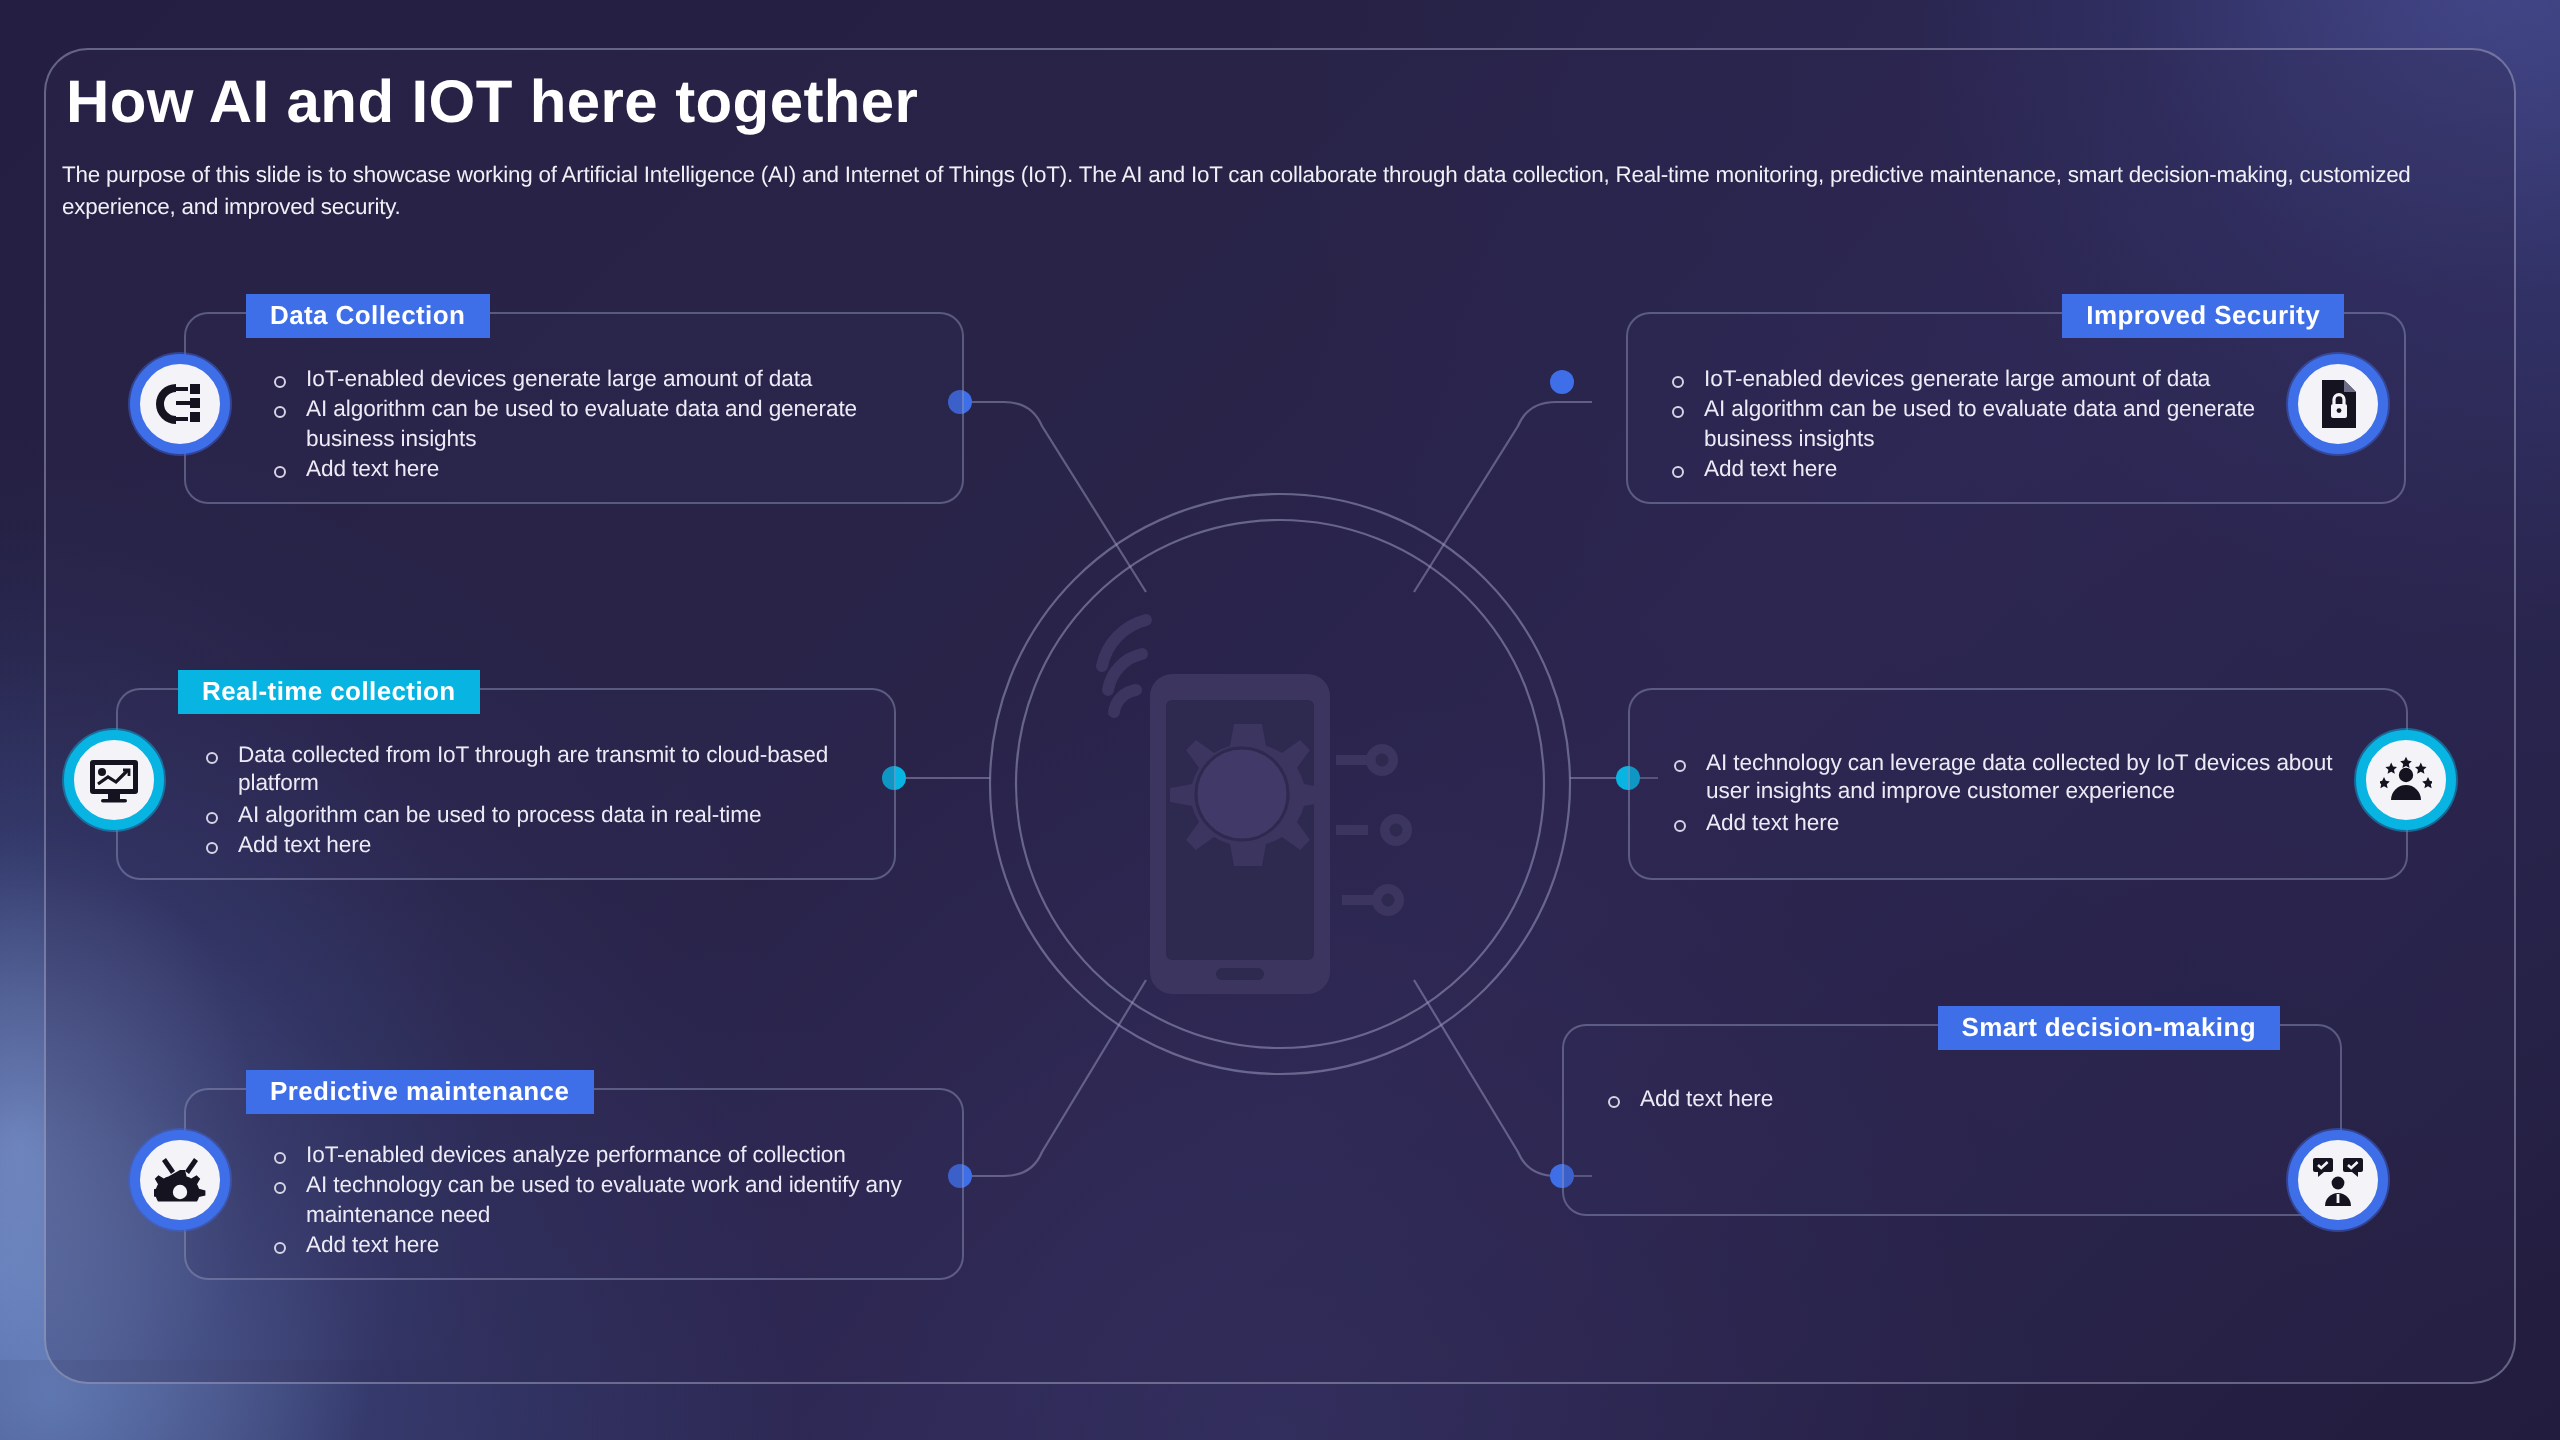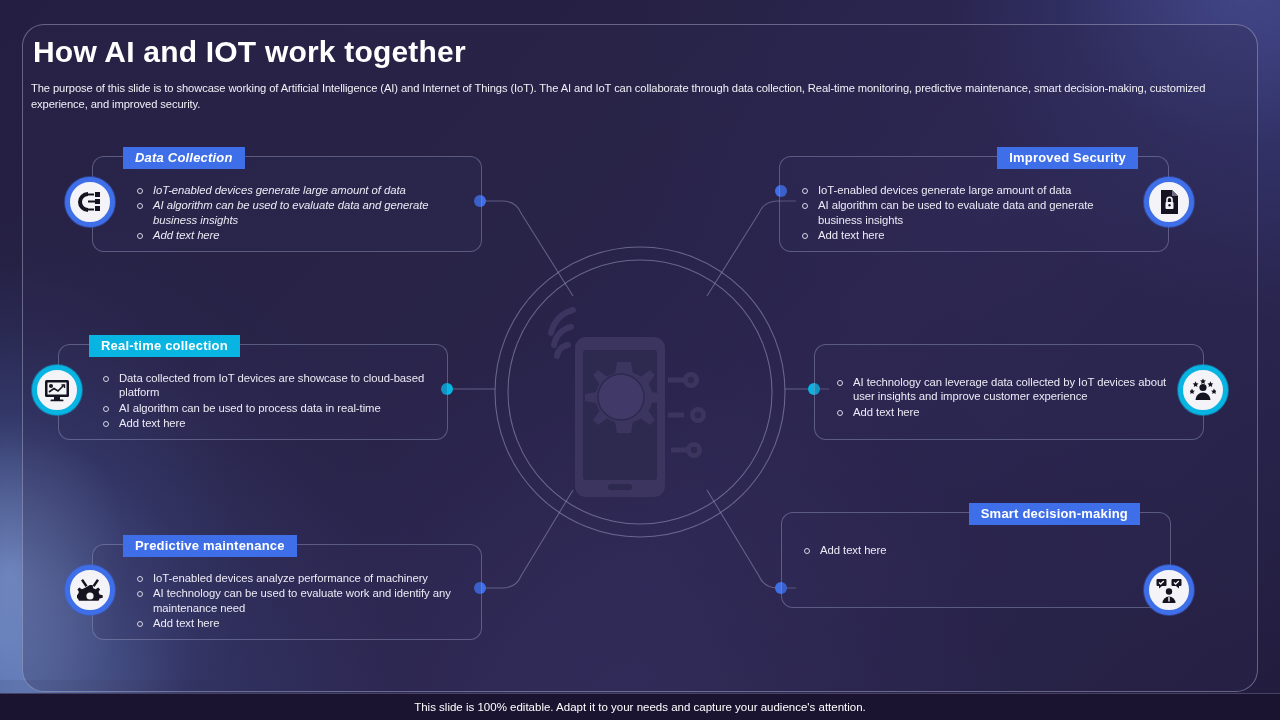--- a/index.html
+++ b/index.html
@@ -152,21 +152,21 @@
 </style>
 </head>
 <body>
 
 <div class="slide">
   <div class="bg-soft-l"></div>
   <div class="bg-soft-r"></div>
 
   <div class="frame"></div>
 
-  <div class="title">How AI and IOT work together</div>
+  <div class="title">How AI and IOT here together</div>
   <div class="subtitle">The purpose of this slide is to showcase working of Artificial Intelligence (AI) and Internet of Things (IoT). The AI and IoT can collaborate through data collection, Real-time monitoring, predictive maintenance, smart decision-making, customized experience, and improved security.</div>
 
   <div class="center-wrap">
     <svg width="1280" height="720" viewBox="0 0 1280 720" xmlns="http://www.w3.org/2000/svg">
       <g fill="none" stroke="#9a9ac0" stroke-opacity="0.55" stroke-width="1.1">
         <circle cx="640" cy="392" r="145"></circle>
         <circle cx="640" cy="392" r="132"></circle>
       </g>
 
       <g fill="none" stroke="#9a9ac0" stroke-opacity="0.5" stroke-width="1.1">
@@ -212,21 +212,21 @@
         <circle cx="691" cy="380" r="8" fill="#3b3560"></circle>
           <circle cx="691" cy="380" r="3.2" fill="#2e294e"></circle>
         <circle cx="698" cy="415" r="8" fill="#3b3560"></circle>
           <circle cx="698" cy="415" r="3.2" fill="#2e294e"></circle>
         <circle cx="694" cy="450" r="8" fill="#3b3560"></circle>
           <circle cx="694" cy="450" r="3.2" fill="#2e294e"></circle>
       </g>
     </svg>
   </div>
 
-  <div class="card left" style="left:92px; top:156px; width:390px; height:96px;font-style:italic;">
+  <div class="card left" style="left:92px; top:156px; width:390px; height:96px;">
     <div class="badge blue">Data Collection</div>
     <ul class="bullets" style="top:26px; left:36px; right:14px;">
       <li>IoT-enabled devices generate large amount of data</li>
       <li>AI algorithm can be used to evaluate data and generate business insights</li>
       <li>Add text here</li>
     </ul>
   </div>
   <div class="icon-circle blue" style="left:65px; top:177px;">
     <svg width="26" height="24" viewBox="0 0 26 24">
       <path d="M11 2 A10 10 0 0 0 11 22 L11 18 A6 6 0 0 1 11 6 Z" fill="#15131f"></path>
@@ -235,55 +235,55 @@
       <rect x="11" y="18.5" width="6" height="2" fill="#15131f"></rect>
       <rect x="18" y="2" width="5" height="5" fill="#15131f"></rect>
       <rect x="18" y="9" width="5" height="5" fill="#15131f"></rect>
       <rect x="18" y="16" width="5" height="5" fill="#15131f"></rect>
     </svg>
   </div>
 
   <div class="card left" style="left:58px; top:344px; width:390px; height:96px;">
     <div class="badge cyan">Real-time collection</div>
     <ul class="bullets" style="top:26px; left:36px; right:14px;">
-      <li>Data collected from IoT devices are showcase to cloud-based platform</li>
+      <li>Data collected from IoT through are transmit to cloud-based platform</li>
       <li>AI algorithm can be used to process data in real-time</li>
       <li>Add text here</li>
     </ul>
   </div>
   <div class="icon-circle cyan" style="left:32px; top:365px;">
     <svg width="26" height="24" viewBox="0 0 26 24">
       <rect x="1" y="2" width="24" height="17" rx="1.5" fill="#15131f"></rect>
       <rect x="3.5" y="4.5" width="19" height="12" fill="#f4f4f8"></rect>
       <circle cx="7" cy="8" r="2" fill="#15131f"></circle>
       <path d="M5 14 L10 10.5 L14 13 L20 7" stroke="#15131f" stroke-width="1.6" fill="none"></path>
       <path d="M17.5 7 L20.5 7 L20.5 10" stroke="#15131f" stroke-width="1.4" fill="none"></path>
       <rect x="10" y="19" width="6" height="3" fill="#15131f"></rect>
       <rect x="6.5" y="21.5" width="13" height="1.8" rx="0.9" fill="#15131f"></rect>
     </svg>
   </div>
 
   <div class="card left" style="left:92px; top:544px; width:390px; height:96px;">
     <div class="badge blue">Predictive maintenance</div>
     <ul class="bullets" style="top:26px; left:36px; right:14px;">
-      <li>IoT-enabled devices analyze performance of machinery</li>
+      <li>IoT-enabled devices analyze performance of collection</li>
       <li>AI technology can be used to evaluate work and identify any maintenance need</li>
       <li>Add text here</li>
     </ul>
   </div>
   <div class="icon-circle blue" style="left:65px; top:565px;">
     <svg width="26" height="26" viewBox="0 0 26 26">
       <path d="M13 8 l2.5 0 0.8 3.2 a7 7 0 0 1 2.3 1 l2.7-1.6 1.8 1.8 -1.6 2.7 a7 7 0 0 1 1 2.3 l3.2 0.8 0 2.5 -3.2 0.8 a7 7 0 0 1 -1 2.3 l-19.5 0 a7 7 0 0 1 -1-2.3 l-3.2-0.8 0-2.5 3.2-0.8 a7 7 0 0 1 1-2.3 l-1.6-2.7 1.8-1.8 2.7 1.6 a7 7 0 0 1 2.3-1 z" fill="#15131f"></path>
       <circle cx="13" cy="19" r="3.6" fill="#f4f4f8"></circle>
       <path d="M6 2 L10.5 8.5 L8.5 10 L4 3.5 Z" fill="#15131f"></path>
       <path d="M20 2 L15.5 8.5 L17.5 10 L22 3.5 Z" fill="#15131f"></path>
     </svg>
   </div>
 
-  <div class="card right" style="left:779px; top:156px; width:390px; height:96px;">
+  <div class="card right" style="left:813px; top:156px; width:390px; height:96px;">
     <div class="badge blue">Improved Security</div>
     <ul class="bullets" style="top:26px; left:14px; right:36px;">
       <li>IoT-enabled devices generate large amount of data</li>
       <li>AI algorithm can be used to evaluate data and generate business insights</li>
       <li>Add text here</li>
     </ul>
   </div>
   <div class="icon-circle blue" style="left:1144px; top:177px;">
     <svg width="22" height="26" viewBox="0 0 22 26">
       <path d="M3 1 L14 1 L20 7 L20 25 L3 25 Z" fill="#15131f"></path>
@@ -327,14 +327,13 @@
       <path d="M3 4.5 L4.6 6 L7.8 3" stroke="#f4f4f8" stroke-width="1.3" fill="none"></path>
       <rect x="15.5" y="1" width="10" height="7" rx="1" fill="#15131f"></rect>
       <path d="M23 8 L23 10.5 L20 8 Z" fill="#15131f"></path>
       <path d="M18 4.5 L19.6 6 L22.8 3" stroke="#f4f4f8" stroke-width="1.3" fill="none"></path>
       <circle cx="13" cy="13.5" r="3.2" fill="#15131f"></circle>
       <path d="M6.5 25 a6.5 6.5 0 0 1 13 0 Z" fill="#15131f"></path>
       <rect x="12.3" y="19" width="1.4" height="4.5" fill="#f4f4f8"></rect>
     </svg>
   </div>
 
-  <div class="footer">This slide is 100% editable. Adapt it to your needs and capture your audience's attention.</div>
 </div>
 
 </body></html>

